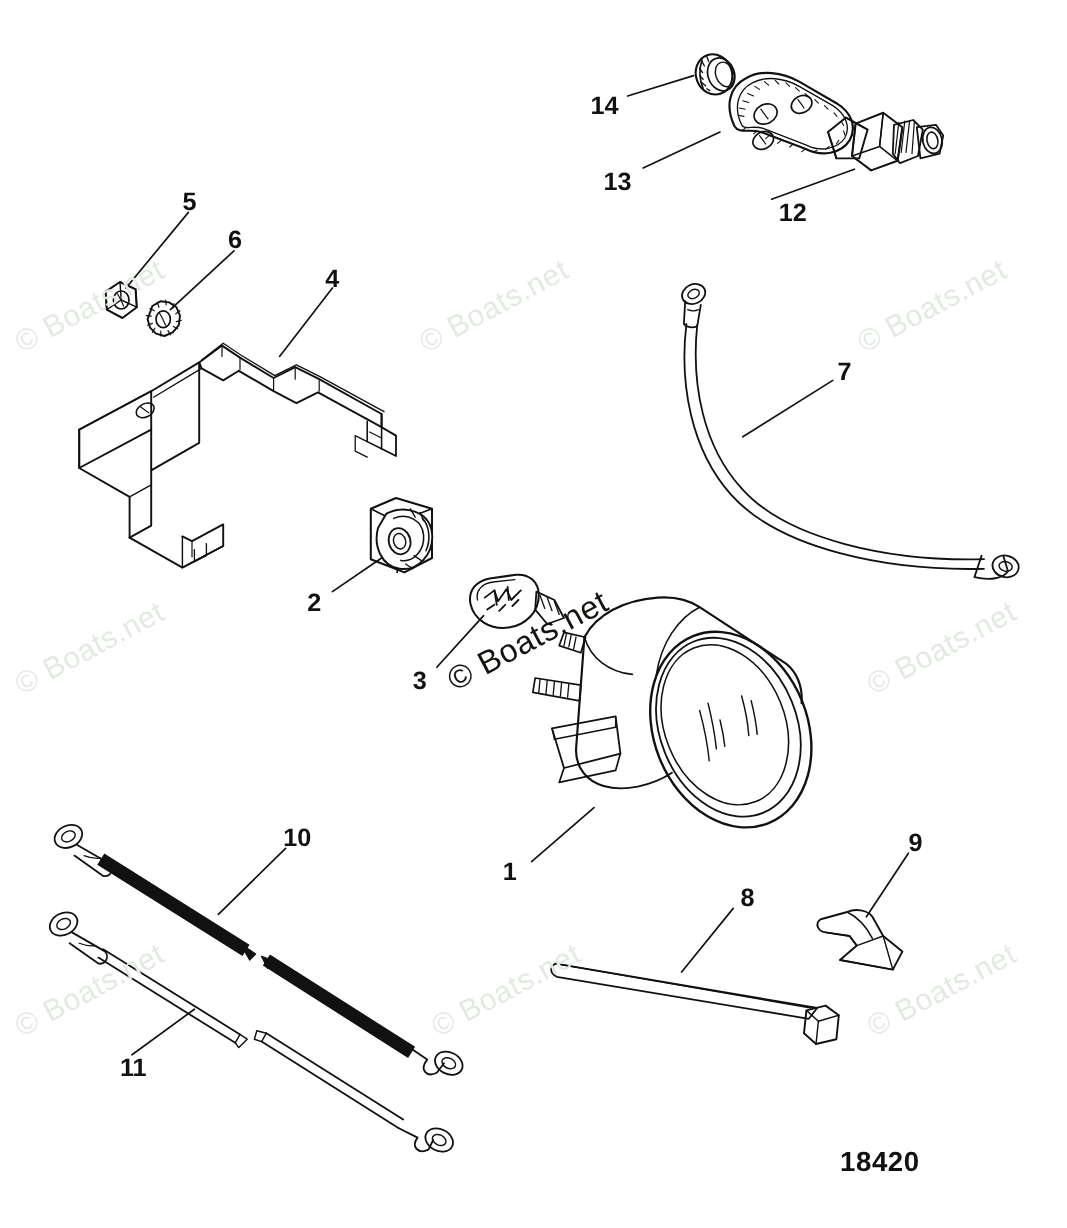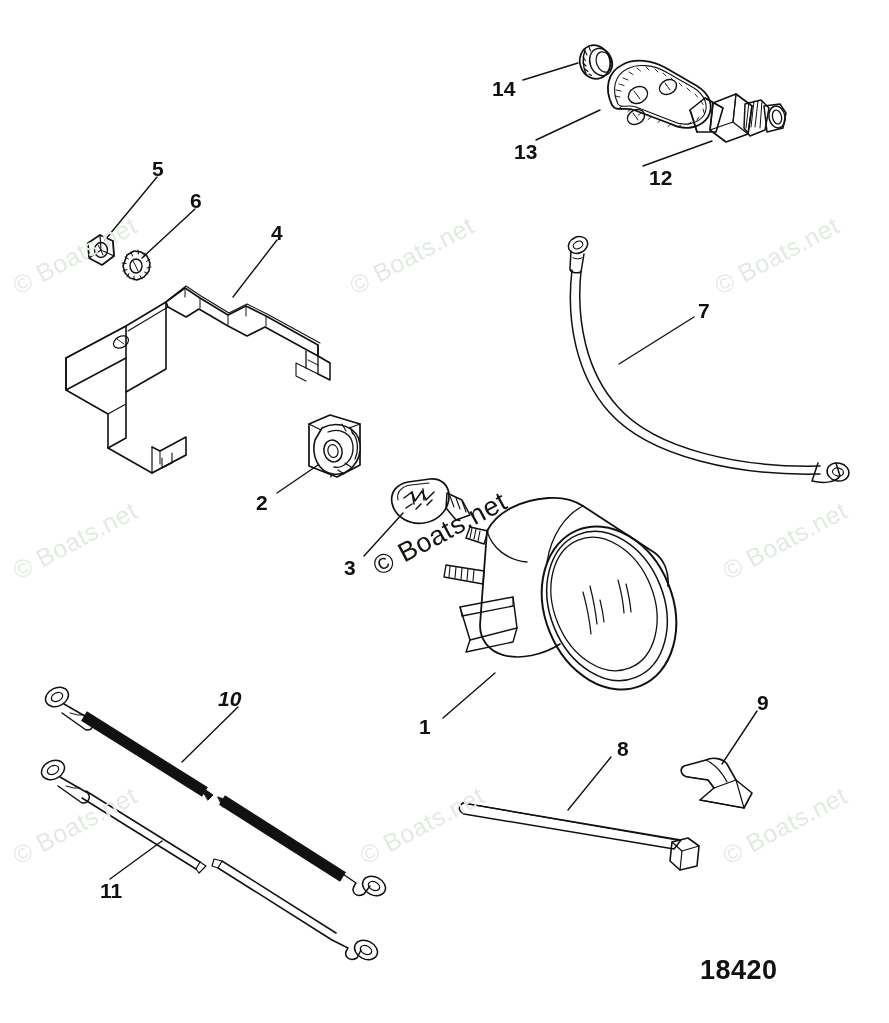--- a/index.html
+++ b/index.html
@@ -49,21 +49,21 @@
     font-weight: bold;
     font-size: 21px;
     color: #111111;
     line-height: 1;
     white-space: nowrap;
   }
   .diagnum {
     position: absolute;
     font-family: "Liberation Sans", sans-serif;
     font-weight: bold;
-    font-size: 27px;
+    font-size: 23px;
     color: #111111;
     letter-spacing: 0.5px;
   }
 </style>
 </head>
 <body>
 
 <div id="stage">
 
   <svg id="diagram-svg" viewBox="0 0 889 1023">
@@ -344,22 +344,22 @@
   <div id="callout-layer">
       <div class="callout" style="left: 419px; top: 716px;">1</div>
       <div class="callout" style="left: 256px; top: 492px;">2</div>
       <div class="callout" style="left: 344px; top: 557px;">3</div>
       <div class="callout" style="left: 271px; top: 222px;">4</div>
       <div class="callout" style="left: 152px; top: 158px;">5</div>
       <div class="callout" style="left: 190px; top: 190px;">6</div>
       <div class="callout" style="left: 698px; top: 300px;">7</div>
       <div class="callout" style="left: 617px; top: 738px;">8</div>
       <div class="callout" style="left: 757px; top: 692px;">9</div>
-      <div class="callout" style="left: 218px; top: 688px; font-style: italic;">10</div>
+      <div class="callout" style="left: 236px; top: 688px;">10</div>
       <div class="callout" style="left: 88px; top: 880px; margin-left: 12px;">11</div>
       <div class="callout" style="left: 613px; top: 167px; margin-left: 36px;">12</div>
-      <div class="callout" style="left: 514px; top: 141px;">13</div>
+      <div class="callout" style="left: 503px; top: 141px;">13</div>
       <div class="callout" style="left: 492px; top: 78px; text-align: center;">14</div>
     </div>
 
   <div class="diagnum" style="left:700px; top:955px;">18420</div>
 
 </div>
 
 </body></html>

